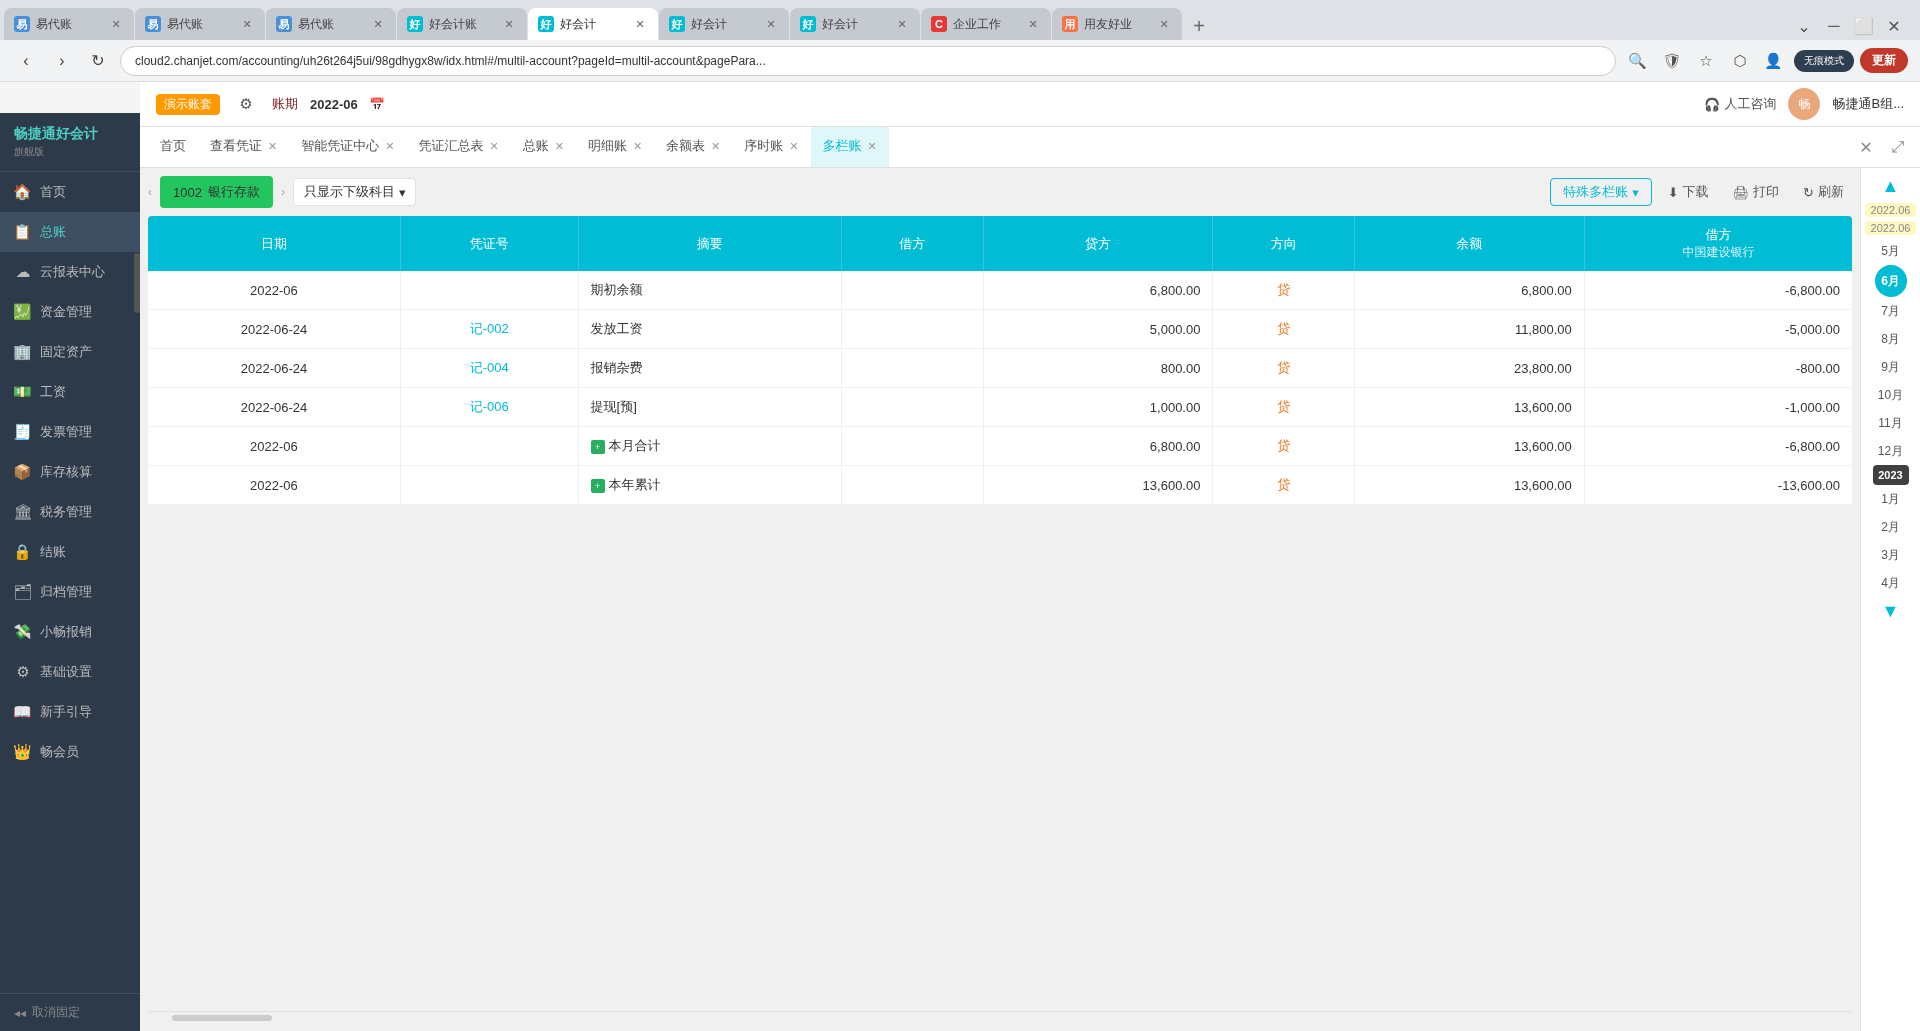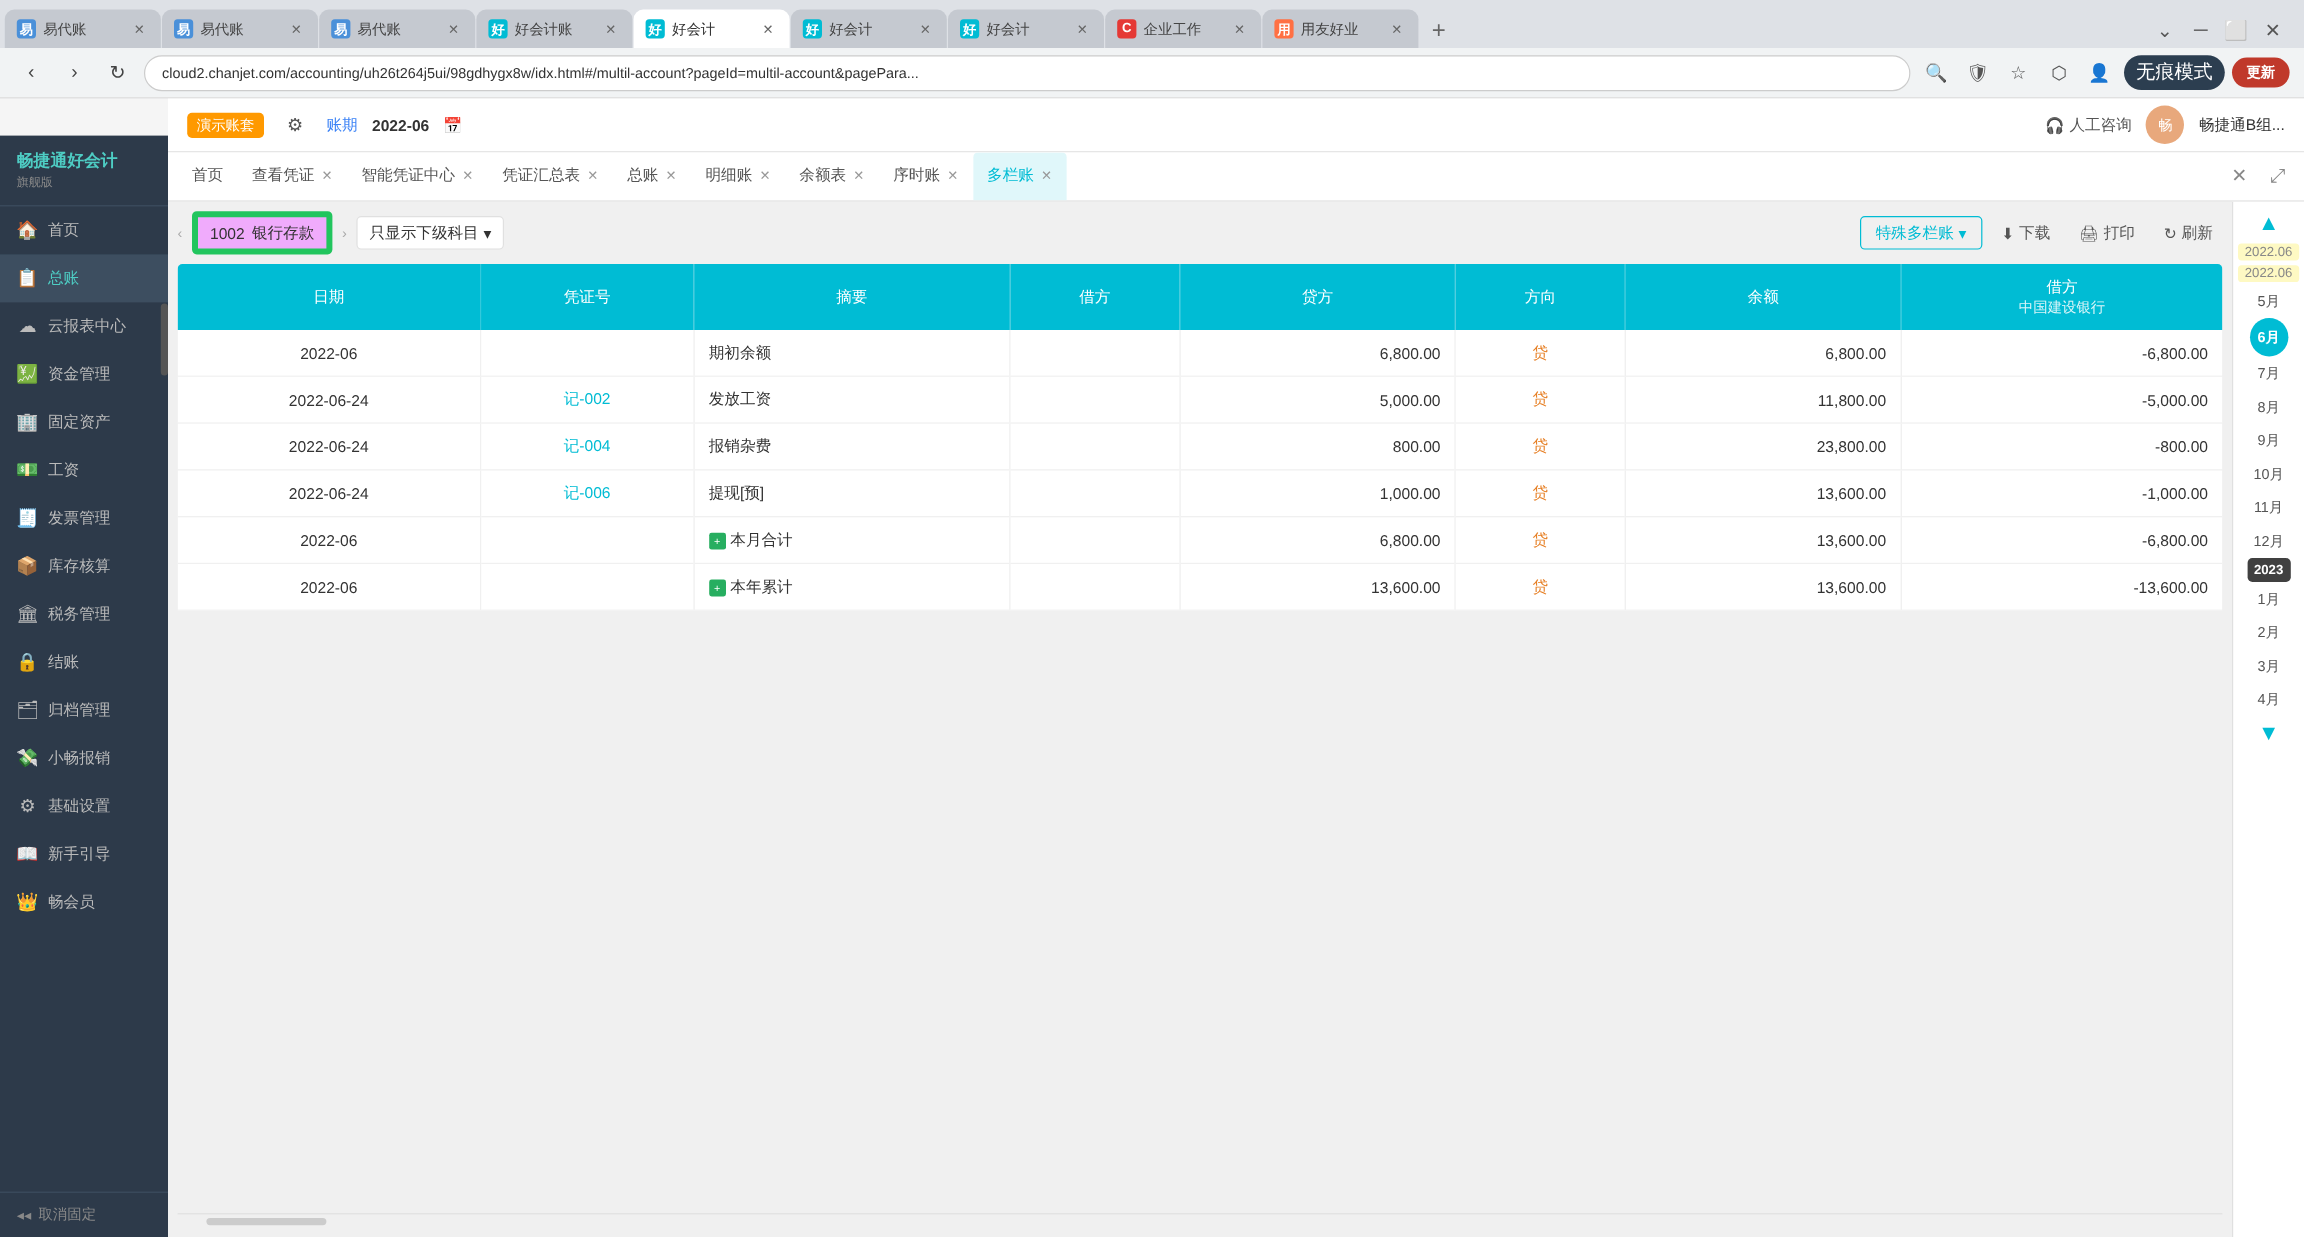--- a/index.html
+++ b/index.html
@@ -14,21 +14,21 @@
     .tab-action-btn { width: 28px; height: 28px; display: flex; align-items: center; justify-content: center; font-size: 16px; color: #555; border-radius: 4px; cursor: pointer; }
     .tab-new { width: 32px; height: 28px; display: flex; align-items: center; justify-content: center; font-size: 20px; color: #666; cursor: pointer; }
 
     
     .address-bar { display: flex; align-items: center; height: 42px; background: #f1f3f4; padding: 4px 12px; gap: 8px; border-bottom: 1px solid #ddd; }
     .nav-btn { width: 28px; height: 28px; display: flex; align-items: center; justify-content: center; font-size: 16px; color: #444; cursor: pointer; border-radius: 50%; }
     .url-bar { flex: 1; background: #fff; border: 1px solid #ccc; border-radius: 20px; padding: 4px 14px; font-size: 12px; color: #333; height: 30px; display: flex; align-items: center; text-align: right; }
     .address-actions { display: flex; align-items: center; gap: 6px; }
     .addr-btn { width: 28px; height: 28px; display: flex; align-items: center; justify-content: center; font-size: 15px; color: #555; cursor: pointer; border-radius: 4px; }
     .update-btn { background: #c0392b; color: white; border-radius: 16px; padding: 4px 12px; font-size: 12px; cursor: pointer; font-weight: bold; }
-    .mode-btn { background: #2c3e50; color: white; border-radius: 16px; padding: 4px 10px; font-size: 16px; cursor: pointer; }
+    .mode-btn { background: #2c3e50; color: white; border-radius: 16px; padding: 4px 10px; font-size: 10px; cursor: pointer; }
 
     
     .app-layout { display: flex; height: calc(1031px - 82px); }
 
     
     .sidebar { width: 140px; background: #2d3a4a; color: #ccc; display: flex; flex-direction: column; flex-shrink: 0; overflow: hidden; position: relative; margin-top: 31px; }
     .sidebar-logo { padding: 12px 14px; border-bottom: 1px solid #3d4e60; }
     .sidebar-logo-text { font-size: 14px; color: #4ecdc4; font-weight: bold; }
     .sidebar-logo-sub { font-size: 10px; color: #888; margin-top: 2px; }
     .sidebar-item { display: flex; align-items: center; padding: 11px 14px; gap: 8px; cursor: pointer; color: #bbb; font-size: 13px; }
@@ -38,42 +38,42 @@
     .sidebar-pin { display: flex; align-items: center; padding: 10px 14px; gap: 6px; cursor: pointer; color: #888; font-size: 12px; }
     .scrollbar-v { width: 6px; position: absolute; right: 0; top: 0; bottom: 0; }
     .scrollbar-thumb { width: 6px; height: 60px; background: #555; border-radius: 3px; margin-top: 140px; }
 
     
     .main-content { flex: 1; display: flex; flex-direction: column; background: #f0f0f0; overflow: hidden; }
 
     
     .top-bar { background: #fff; display: flex; align-items: center; padding: 6px 16px; gap: 12px; border-bottom: 1px solid #e0e0e0; min-height: 44px; }
     .demo-badge { background: #ff9900; color: white; padding: 2px 8px; border-radius: 4px; font-size: 12px; }
-    .period-label { color: #3b82f6; font-size: 13px; }
+    .period-label { color: #7f1d1d; font-size: 13px; }
     .period-value { color: #333; font-weight: bold; font-size: 13px; }
     .top-bar-right { margin-left: auto; display: flex; align-items: center; gap: 12px; }
     .consult-btn { display: flex; align-items: center; gap: 4px; color: #555; font-size: 13px; cursor: pointer; }
     .user-avatar { width: 32px; height: 32px; border-radius: 50%; background: #e8a87c; display: flex; align-items: center; justify-content: center; font-size: 12px; color: white; }
     .user-name { font-size: 13px; color: #333; }
 
     
     .nav-tabs { background: #fff; display: flex; align-items: center; border-bottom: 1px solid #e0e0e0; padding: 0 8px; min-height: 40px; position: relative; }
     .nav-tab { display: flex; align-items: center; padding: 10px 12px; gap: 4px; font-size: 13px; color: #555; cursor: pointer; border-bottom: 2px solid transparent; white-space: nowrap; }
     .nav-tab.active { color: #00bcd4; background: #e0f7fa; border-radius: 4px 4px 0 0; }
     .nav-tab-close { font-size: 11px; color: #999; margin-left: 2px; }
     .nav-tab-right { margin-left: auto; display: flex; align-items: center; gap: 4px; }
     .nav-tab-icon-btn { width: 28px; height: 28px; display: flex; align-items: center; justify-content: center; font-size: 16px; color: #888; cursor: pointer; border-radius: 4px; }
 
     
     .content-area { flex: 1; display: flex; overflow: hidden; position: relative; }
 
     
     .ledger-panel { flex: 1; display: flex; flex-direction: column; overflow: hidden; padding: 8px; }
     .ledger-toolbar { display: flex; align-items: center; gap: 8px; margin-bottom: 8px; }
-    .account-nav { display: flex; align-items: center; gap: 6px; background: #f0abfc; border: 5px solid #22c55e; border-radius: 4px; padding: 4px 10px; font-size: 13px; color: #333; cursor: pointer; }
+    .account-nav { display: flex; align-items: center; gap: 6px; background: #22c55e; border: 3px solid #22c55e; border-radius: 4px; padding: 4px 10px; font-size: 13px; color: #333; cursor: pointer; }
     .account-nav-arrow { color: #aaa; font-size: 12px; cursor: pointer; }
     .filter-select { display: flex; align-items: center; gap: 4px; border: 1px solid #e0e0e0; border-radius: 4px; padding: 4px 10px; background: #fff; font-size: 13px; color: #333; cursor: pointer; }
     .toolbar-right { margin-left: auto; display: flex; align-items: center; gap: 8px; }
     .multi-account-btn { border: 1px solid #00bcd4; color: #00bcd4; border-radius: 4px; padding: 4px 12px; font-size: 13px; cursor: pointer; display: flex; align-items: center; gap: 4px; }
     .toolbar-btn { display: flex; align-items: center; gap: 4px; color: #555; font-size: 13px; cursor: pointer; padding: 4px 8px; }
 
     
     .ledger-table { flex: 1; overflow: auto; border-radius: 4px; overflow: hidden; }
     table { width: 100%; border-collapse: collapse; }
     thead tr { background: #00bcd4; }

